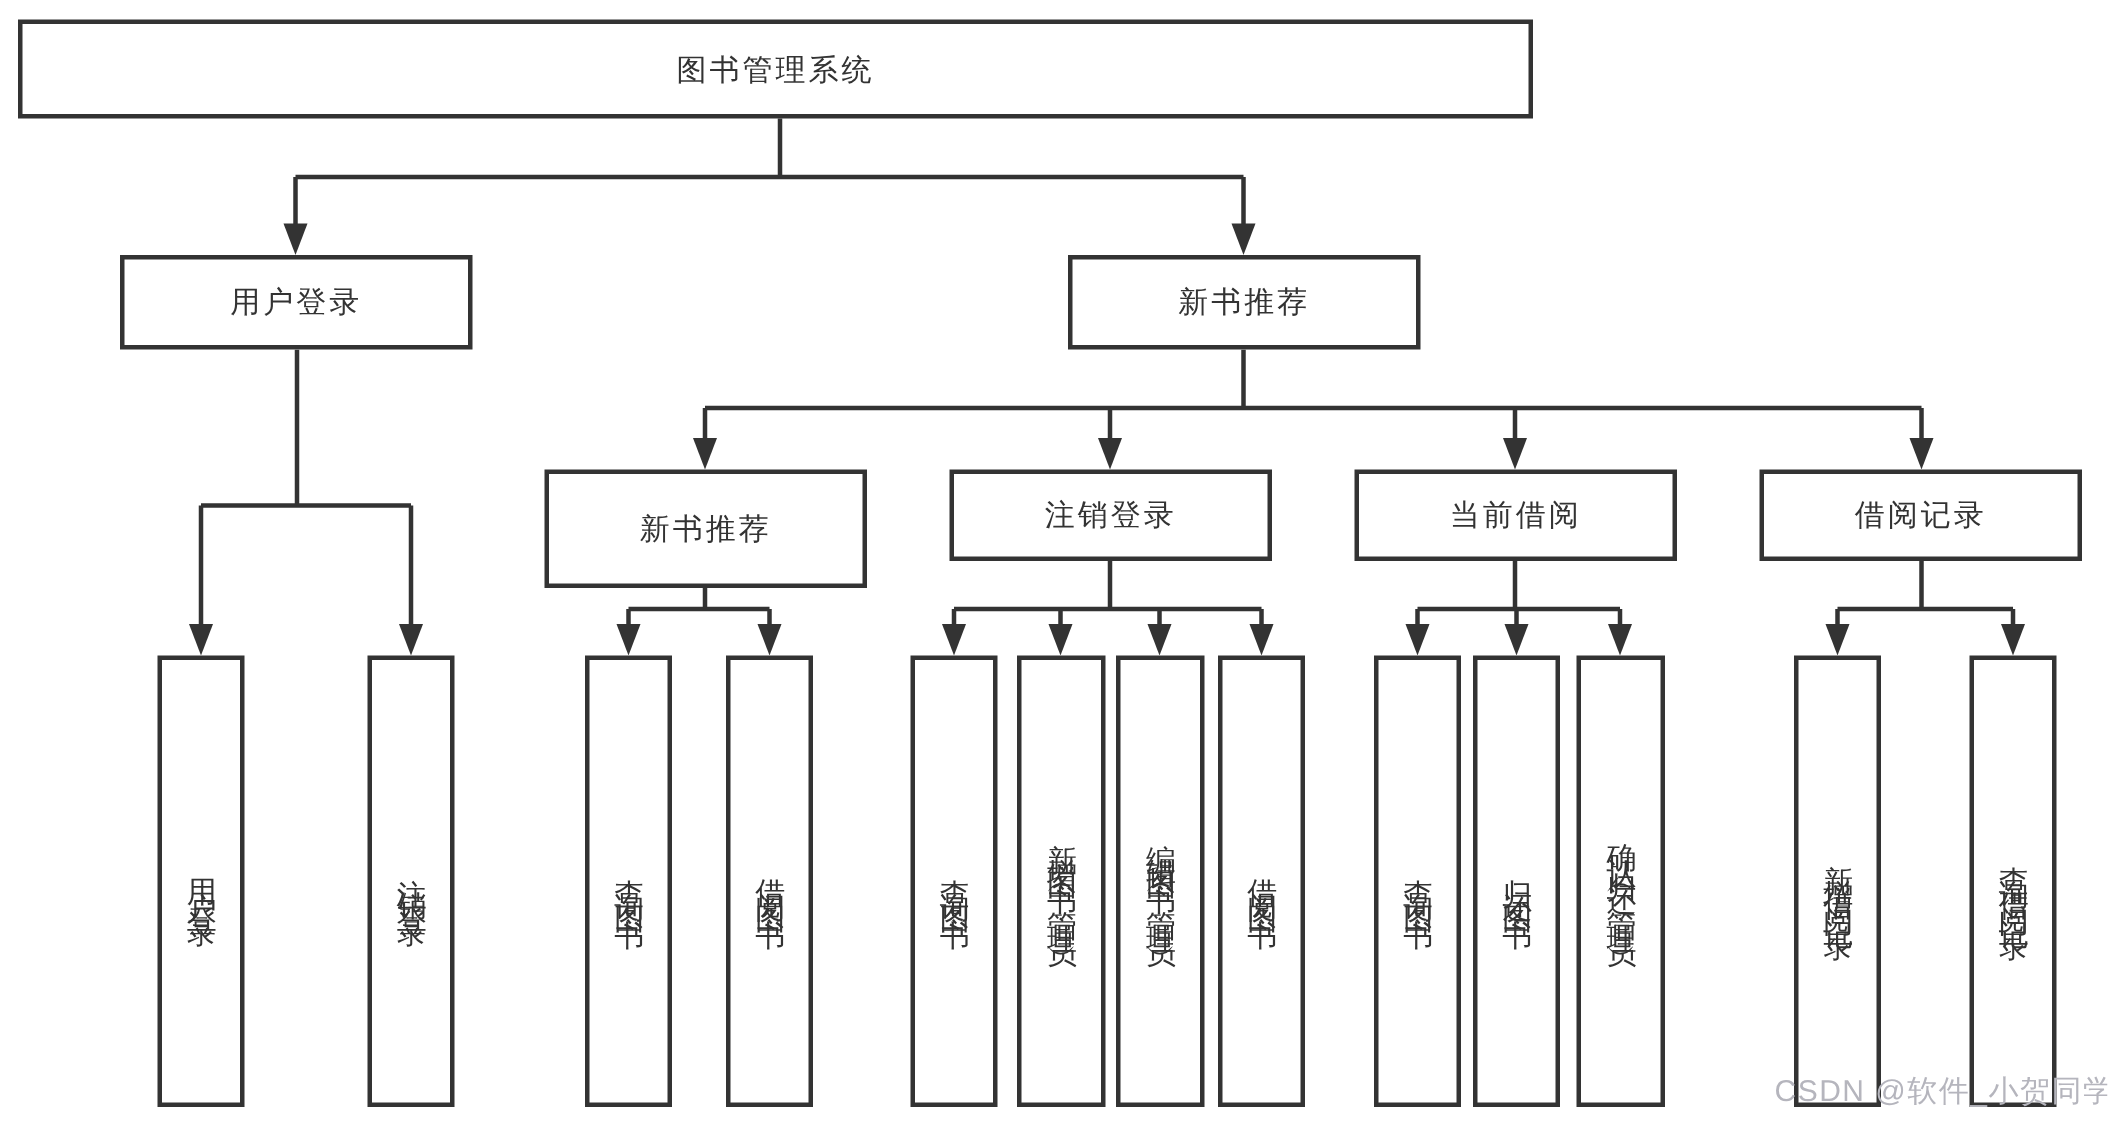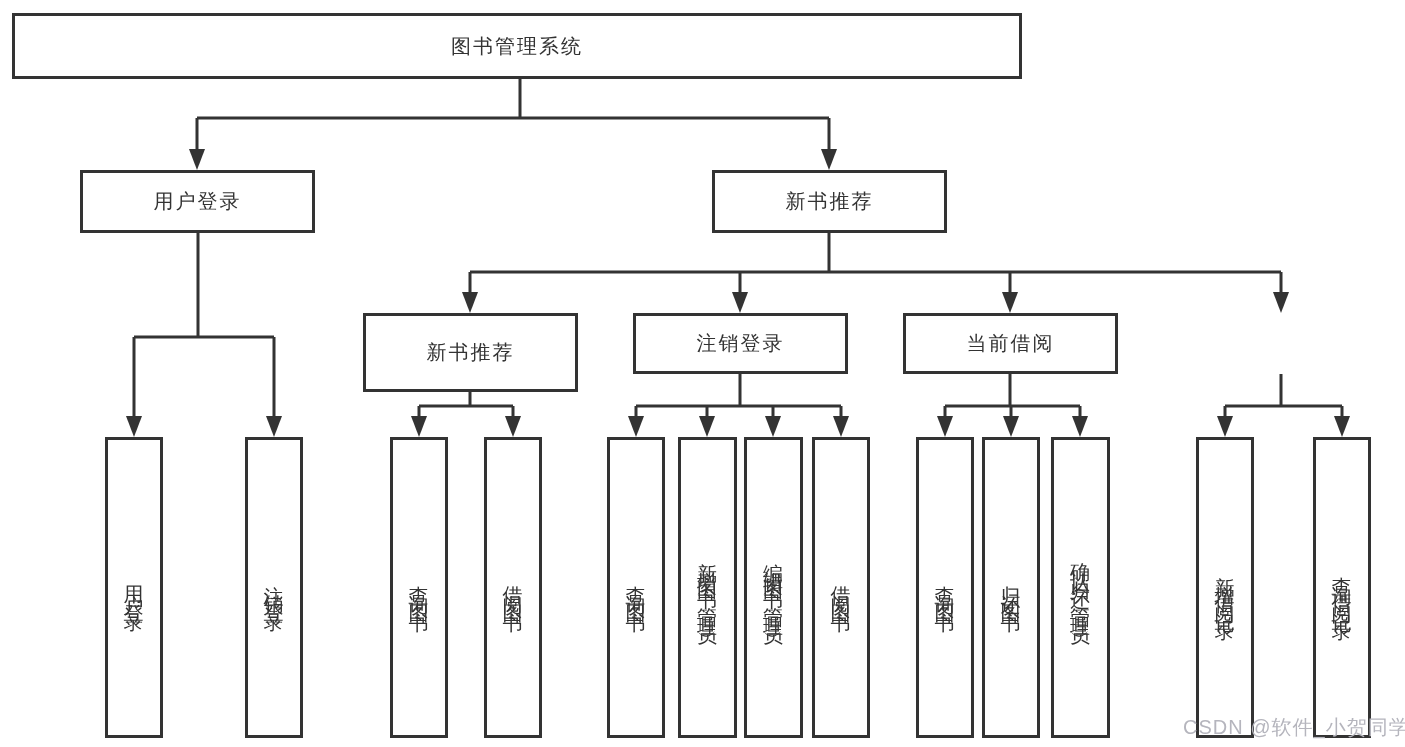--- a/index.html
+++ b/index.html
@@ -109,20 +109,23 @@
 
   <div class="box h" style="left:363px; top:313px; width:215px; height:79px">
     <span class="lbl">新书推荐</span>
   </div>
   <div class="box h" style="left:633px; top:313px; width:215px; height:61px">
     <span class="lbl">注销登录</span>
   </div>
   <div class="box h" style="left:903px; top:313px; width:215px; height:61px">
     <span class="lbl">当前借阅</span>
   </div>
+  <div class="box h" style="left:1173px; top:313px; width:215px; height:61px">
+    <span class="lbl">借阅记录</span>
+  </div>
 
   <div class="box v" style="left:105px; top:437px; width:58px; height:301px">
     <span class="lbl">用户登录</span>
   </div>
   <div class="box v" style="left:245px; top:437px; width:58px; height:301px">
     <span class="lbl">注销登录</span>
   </div>
 
   <div class="box v" style="left:390px; top:437px; width:58px; height:301px">
     <span class="lbl">查询图书</span>

